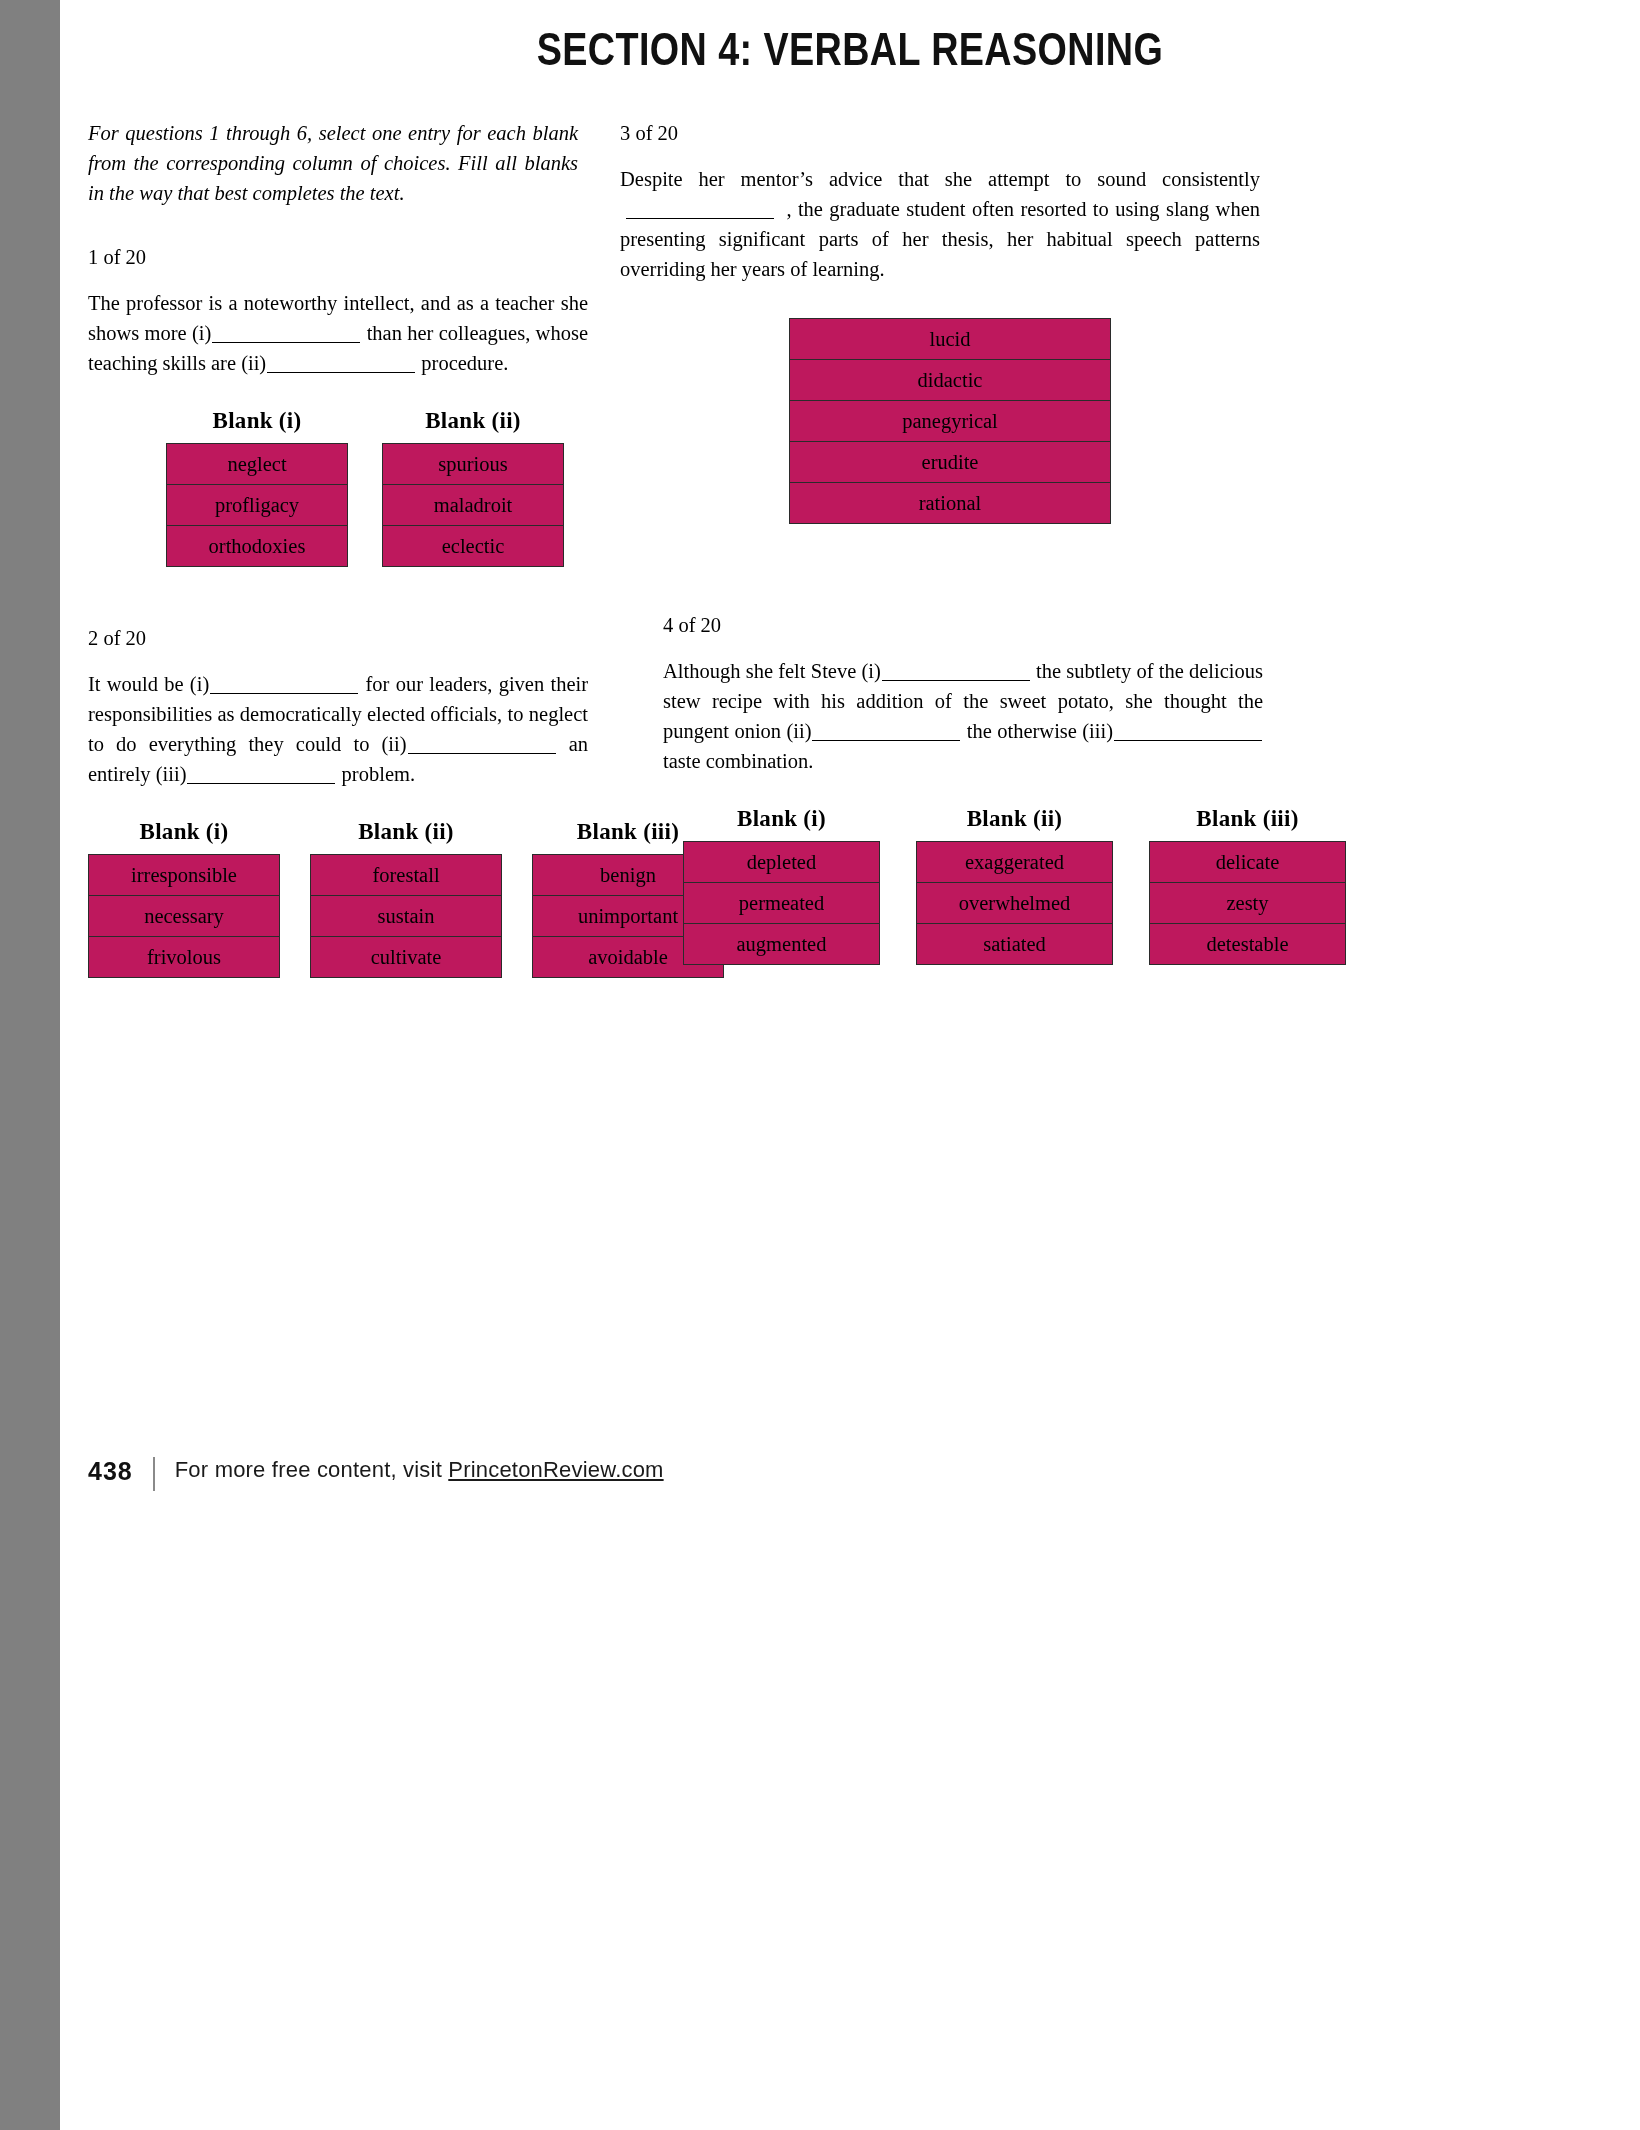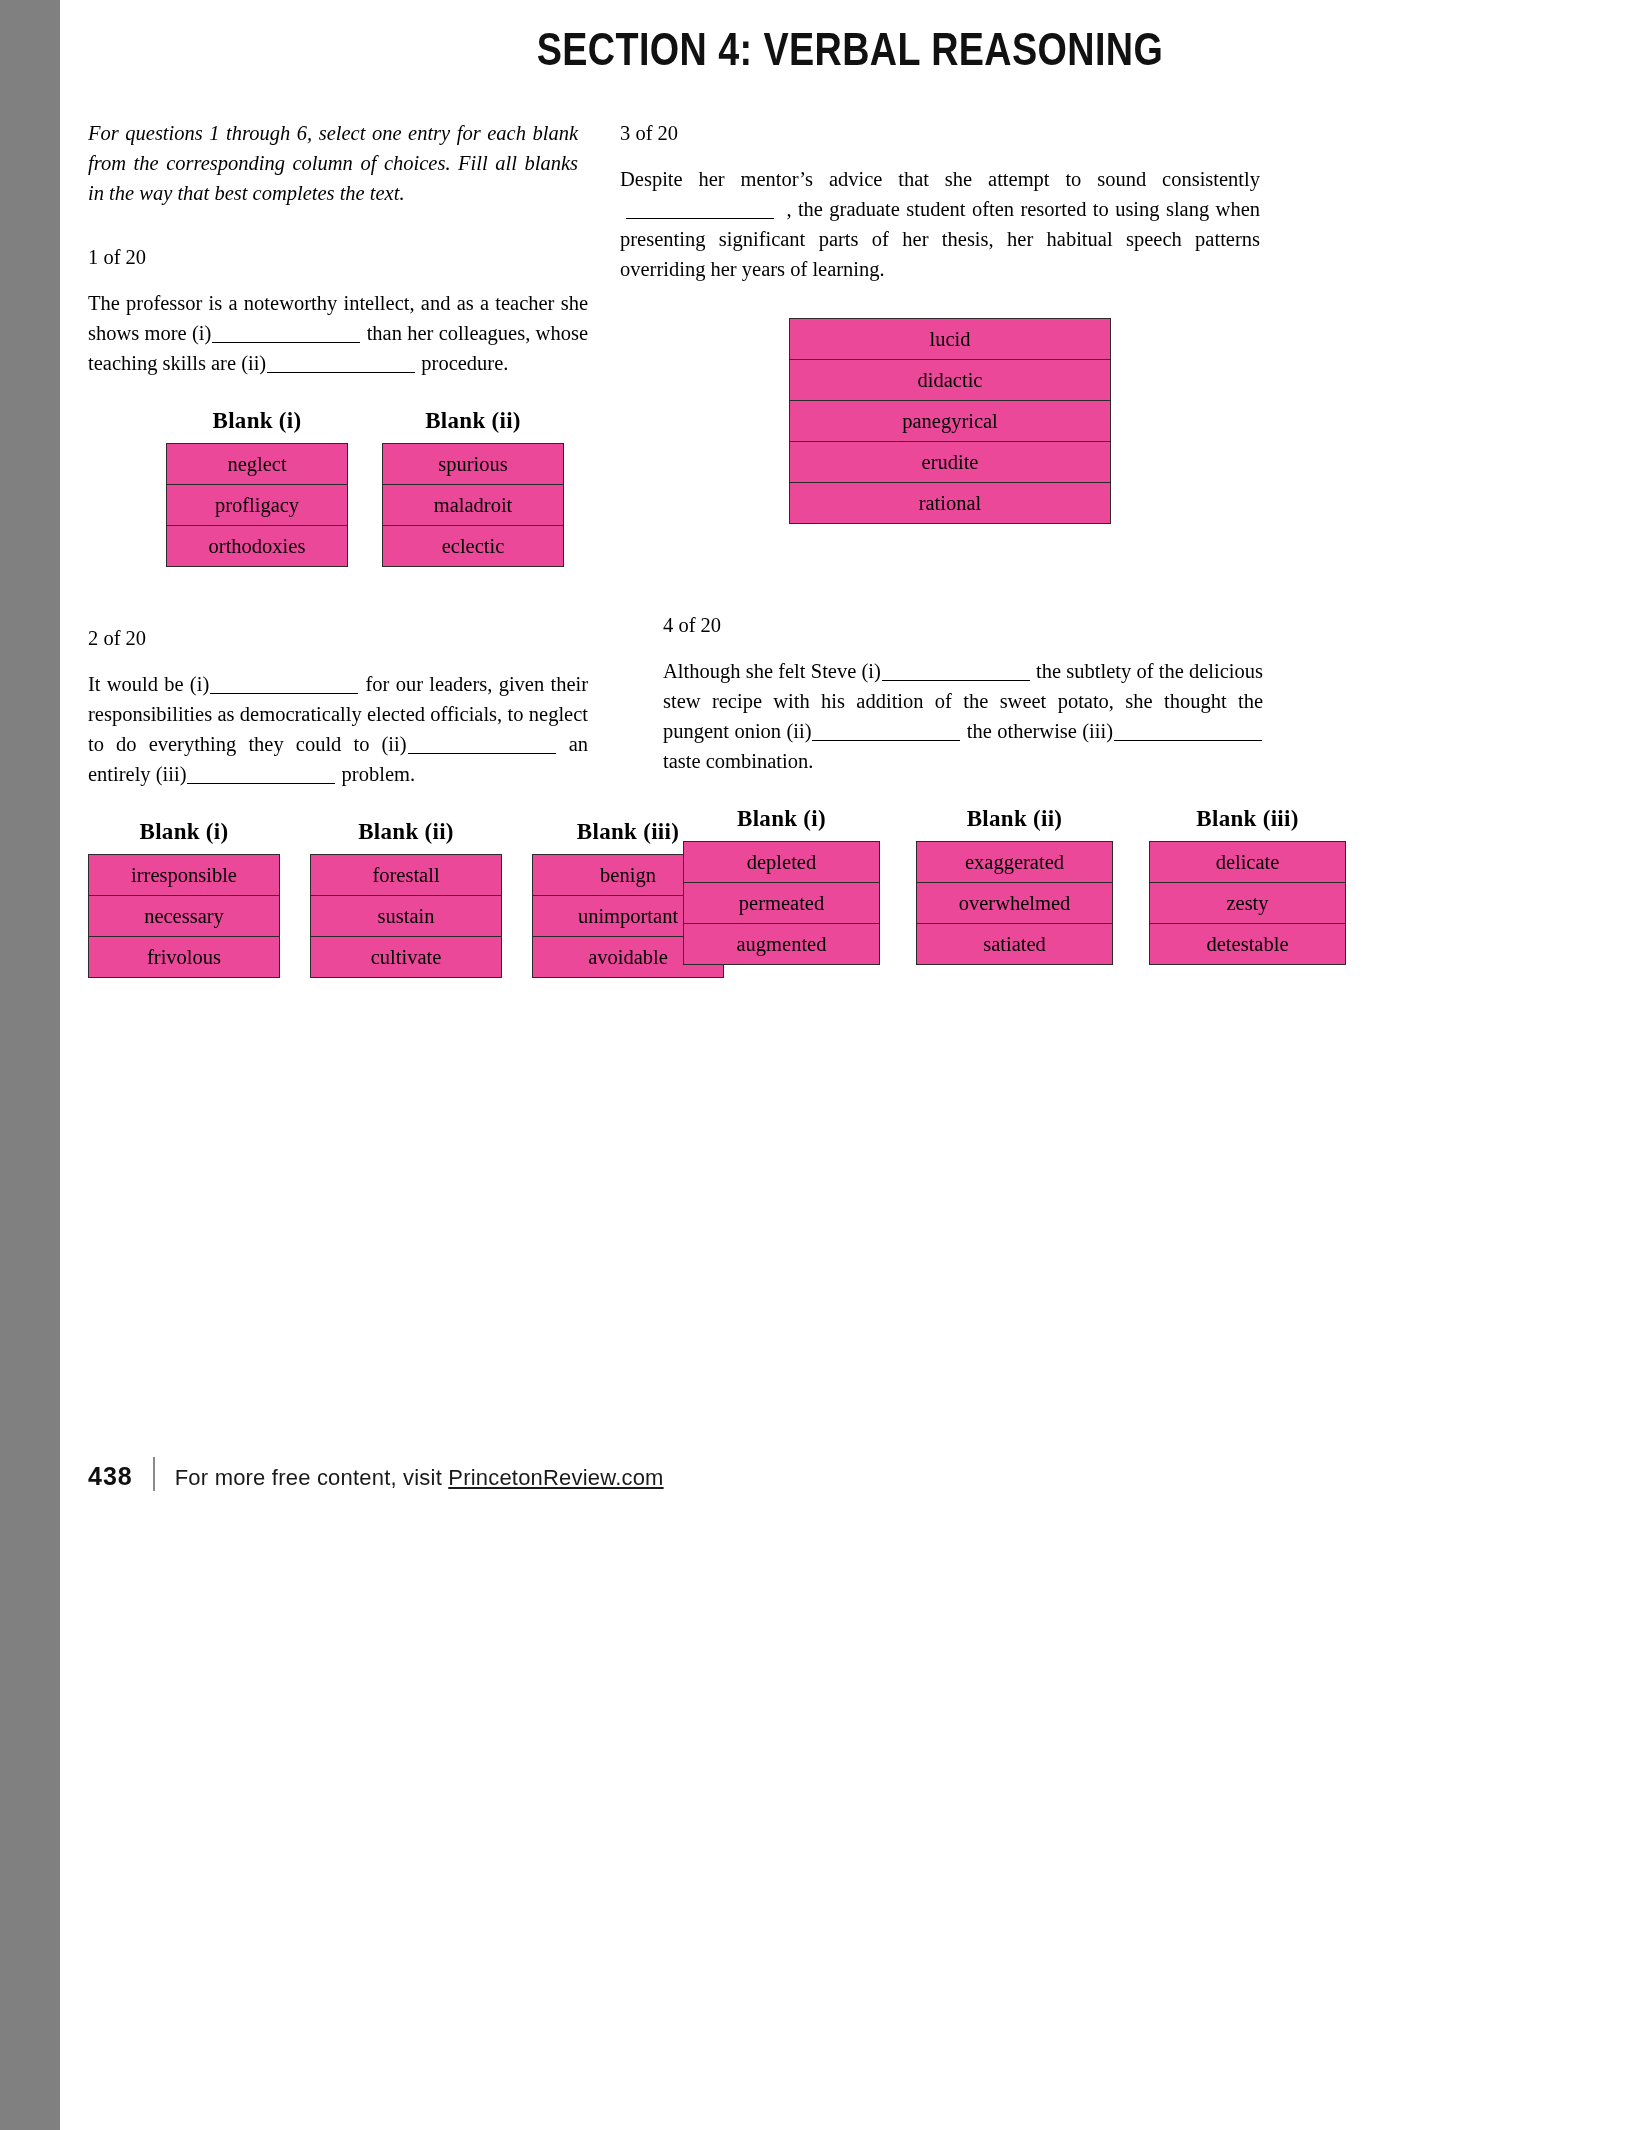--- a/index.html
+++ b/index.html
@@ -116,21 +116,21 @@
     font-weight: bold;
     font-size: 23px;
     text-align: center;
     margin-bottom: 9px;
     letter-spacing: 0.3px;
   }
 
   .choice-table {
     border: 1.4px solid #2b2b2b;
     border-collapse: collapse;
-    background: #ec4899;
+    background: #be185d;
   }
   .choice-table .cell {
     border-bottom: 1.4px solid #2b2b2b;
     font-size: 20.5px;
     text-align: center;
     padding: 8px 14px;
     line-height: 24px;
     white-space: nowrap;
   }
   .choice-table .cell:last-child { border-bottom: none; }
@@ -145,21 +145,21 @@
     justify-content: center;
     margin-top: 34px;
   }
 
   
   .footer {
     position: absolute;
     left: 28px;
     bottom: 58px;
     display: flex;
-    align-items: flex-end;
+    align-items: flex-start;
     font-family: "Liberation Sans Narrow", "Liberation Sans", sans-serif;
   }
   .footer .pagenum {
     font-weight: bold;
     font-size: 25px;
     letter-spacing: 1px;
     color: #111;
   }
   .footer .divider {
     width: 2px;

